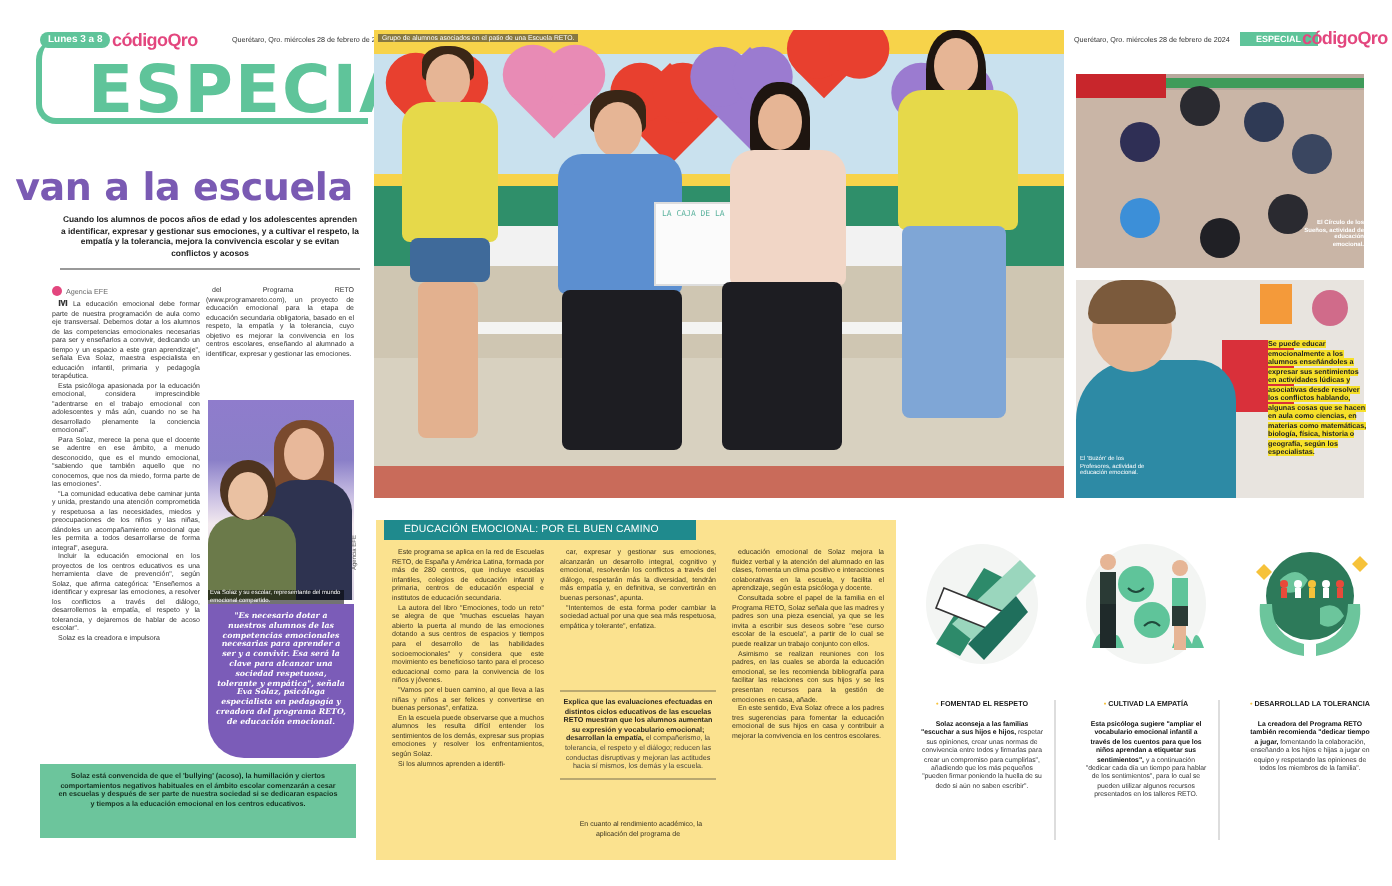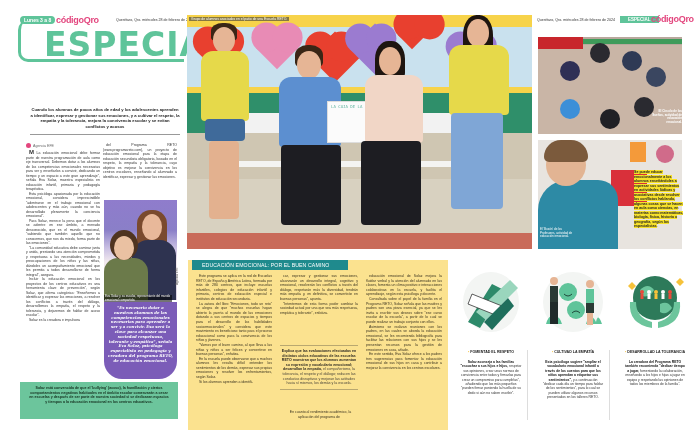--- a/index.html
+++ b/index.html
@@ -119,20 +119,21 @@
 <div class="page">
 
   <div class="hdr-left">
     <div class="hdr-bracket"></div>
     <span class="page-pill">Lunes 3 a 8</span>
     <span class="brand">códigoQro</span>
     <span class="dateline">Querétaro, Qro. miércoles 28 de febrero de 2024</span>
     <span class="especial-title">ESPECIAL</span>
   </div>
 
+  <div class="headline2">van a la escuela</div>
   <div class="lead">Cuando los alumnos de pocos años de edad y los adolescentes aprenden a identificar, expresar y gestionar sus emociones, y a cultivar el respeto, la empatía y la tolerancia, mejora la convivencia escolar y se evitan conflictos y acosos</div>
   <div class="lead-rule"></div>
 
   <div class="agency">
     <span class="agency-dot"></span>
     <span>Agencia EFE</span>
   </div>
 
   <div class="col col1">
     <p><span class="dropcap">M</span> <span>La educación emocional debe formar parte de nuestra programación de aula como eje transversal. Debemos dotar a los alumnos de las competencias emocionales necesarias para ser y enseñarlos a convivir, dedicando un tiempo y un espacio a este gran aprendizaje", señala Eva Solaz, maestra especialista en educación infantil, primaria y pedagogía terapéutica.</span></p>

